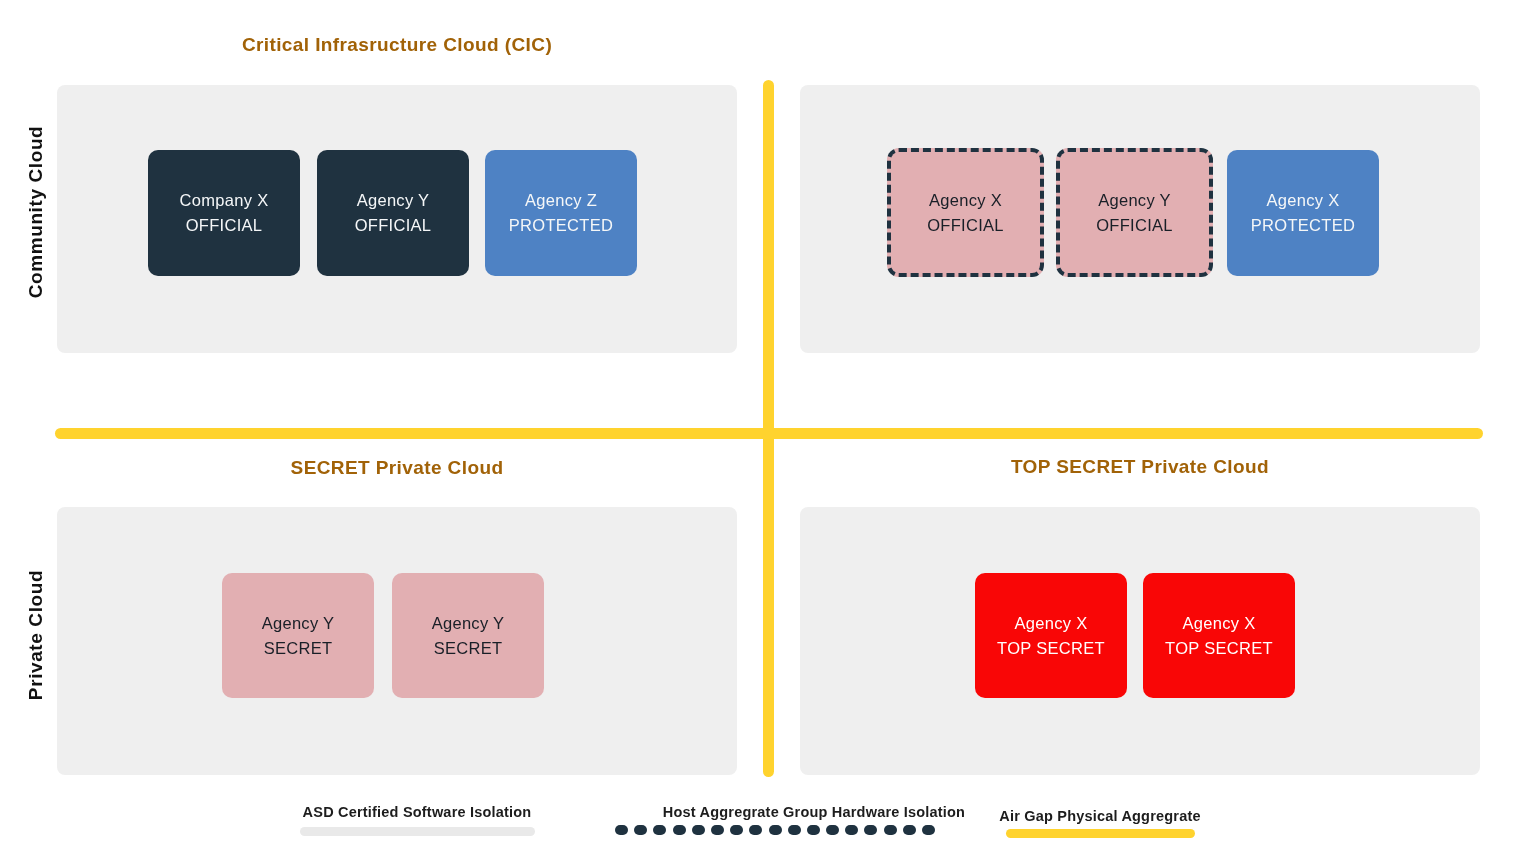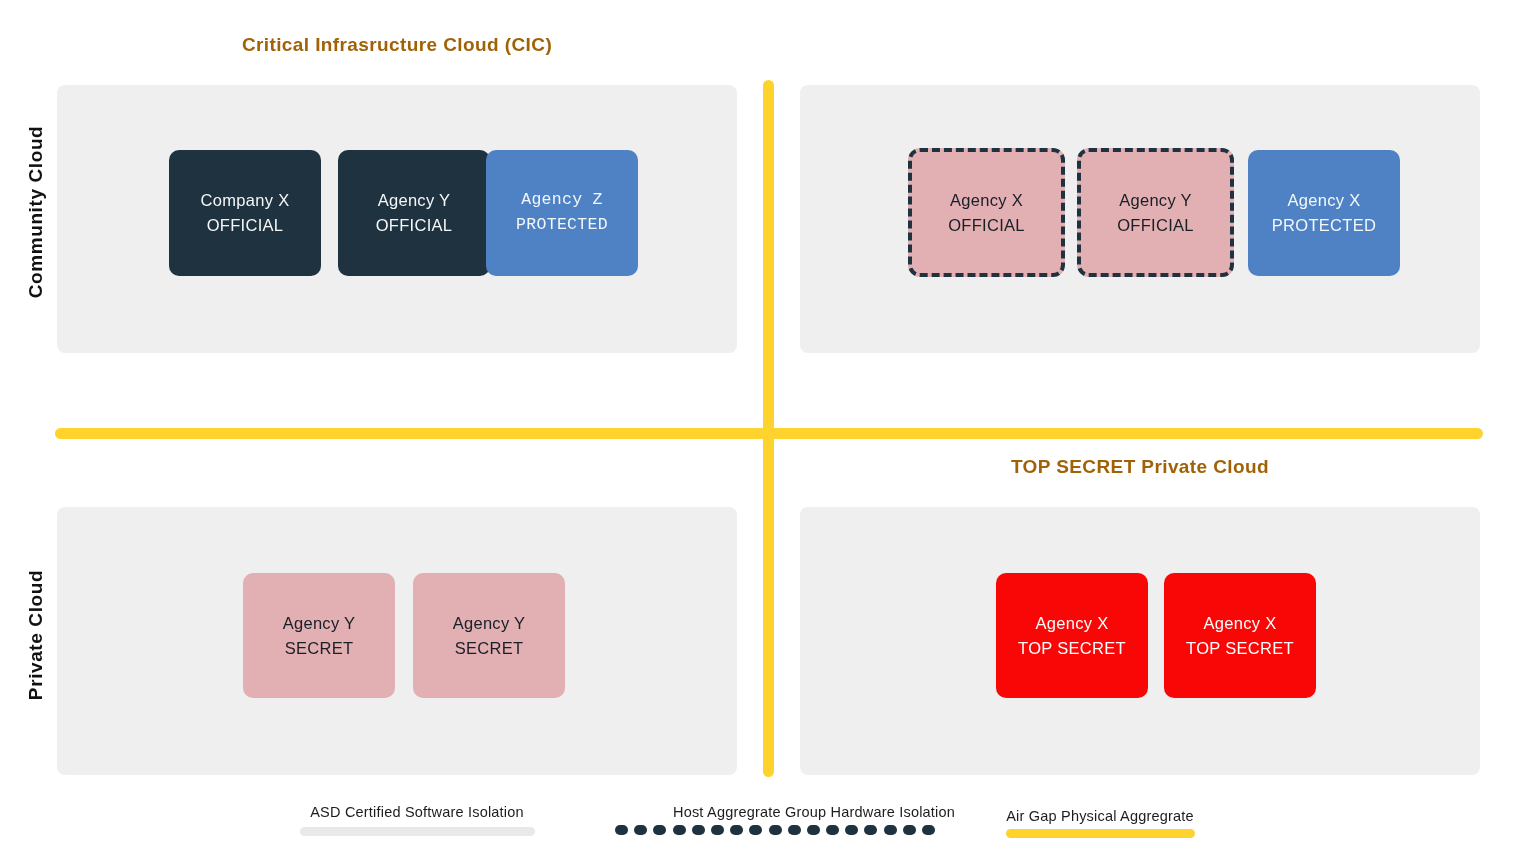--- a/index.html
+++ b/index.html
@@ -16,35 +16,34 @@
   .row-label {
     position:absolute; transform:translate(-50%,-50%) rotate(-90deg);
     transform-origin:center; white-space:nowrap; font-size:19px; font-weight:600;
     color:#111; letter-spacing:.6px;
   }
   .box {
     position:absolute; width:152px; height:126px; border-radius:10px;
     display:flex; flex-direction:column; align-items:center; justify-content:center;
     text-align:center; font-size:16.5px; line-height:1.5; font-weight:500;
     letter-spacing:.3px;
-    margin-left:21px;
   }
   .box.dark  { background:var(--dark-navy,#1f3240); color:#f5f7f8; }
   .box.blue  { background:var(--blue,#4e82c4); color:#f5f7f8; }
   .box.pink  { background:var(--pink,#e2afb2); color:#191f27; }
   .box.pink-dashed {
     background:var(--pink,#e2afb2); color:#191f27;
     border:4px dashed var(--dark-navy,#1f3240);
     width:157px; height:129px; border-radius:12px;
   }
   .box.red   { background:var(--red,#f90606); color:#fff; }
   .vline, .hline { position:absolute; background:var(--yellow,#ffd32e); border-radius:6px; }
   .legend-label {
     position:absolute; transform:translateX(-50%); white-space:nowrap;
-    font-size:14.5px; font-weight:400; color:#1d1d1d; letter-spacing:.2px;
+    font-size:14.5px; font-weight:700; color:#1d1d1d; letter-spacing:.2px;
   }
   .legend-bar { position:absolute; height:9px; border-radius:5px; }
   .legend-bar.gray   { background:var(--legend-gray,#e9e9e9); }
   .legend-bar.yellow { background:var(--yellow,#ffd32e); }
   .dots { position:absolute; display:flex; justify-content:space-between; align-items:center; }
   .dot { width:13px; height:9.5px; border-radius:5px; background:var(--dark-navy,#1f3240); flex:0 0 auto; }
 </style>
 </head>
 <body>
 
@@ -53,34 +52,35 @@
   <div class="col-title" style="left:57px; top:34px; width:680px;">Critical Infrasructure Cloud (CIC)</div>
 
   <div class="row-label" style="left:36px; top:212px;">Community Cloud</div>
   <div class="row-label" style="left:36px; top:635px;">Private Cloud</div>
 
   <div class="panel" style="left:57px;  top:85px;  width:680px; height:268px;"></div>
   <div class="panel" style="left:800px; top:85px;  width:680px; height:268px;"></div>
   <div class="panel" style="left:57px;  top:507px; width:680px; height:268px;"></div>
   <div class="panel" style="left:800px; top:507px; width:680px; height:268px;"></div>
 
+  <div class="col-title" style="left:57px; top:457px; width:680px;">SECRET Private Cloud</div>
   <div class="col-title" style="left:800px; top:456px; width:680px;">TOP SECRET Private Cloud</div>
 
   <div class="vline" style="left:763px; top:80px; width:11px; height:697px;"></div>
   <div class="hline" style="left:55px; top:428px; width:1428px; height:11px;"></div>
 
   <div class="box dark" style="left:148px; top:150px;">
     <span>Company X</span>
     <span>OFFICIAL</span>
   </div>
   <div class="box dark" style="left:317px; top:150px;">
     <span>Agency Y</span>
     <span>OFFICIAL</span>
   </div>
-  <div class="box blue" style="left:465px; top:150px;font-family:Liberation Mono, monospace;">
+  <div class="box blue" style="left:485px; top:150px;">
     <span>Agency Z</span>
     <span>PROTECTED</span>
   </div>
 
   <div class="box pink-dashed" style="left:887px; top:148px;">
     <span>Agency X</span>
     <span>OFFICIAL</span>
   </div>
   <div class="box pink-dashed" style="left:1056px; top:148px;">
     <span>Agency Y</span>

